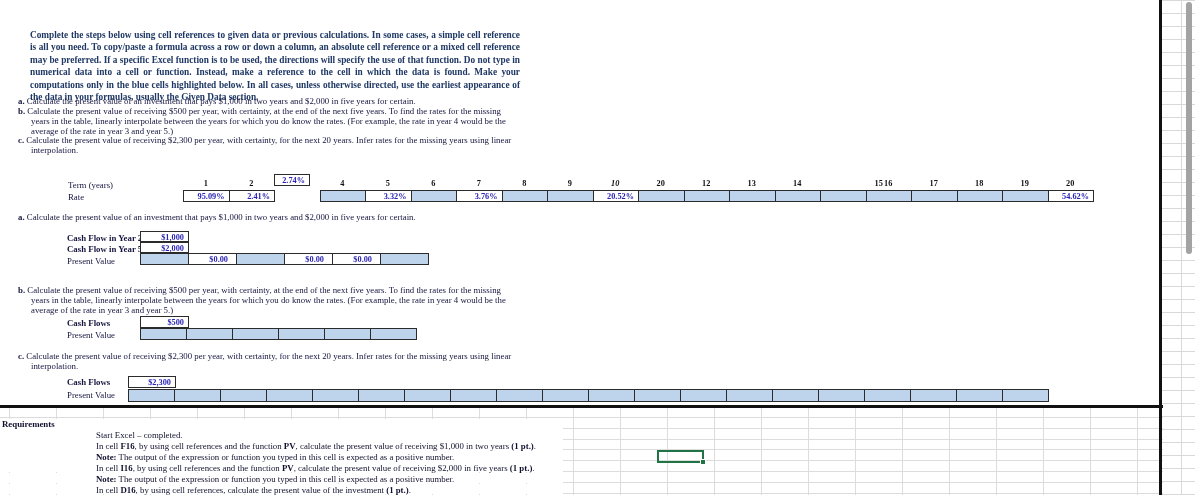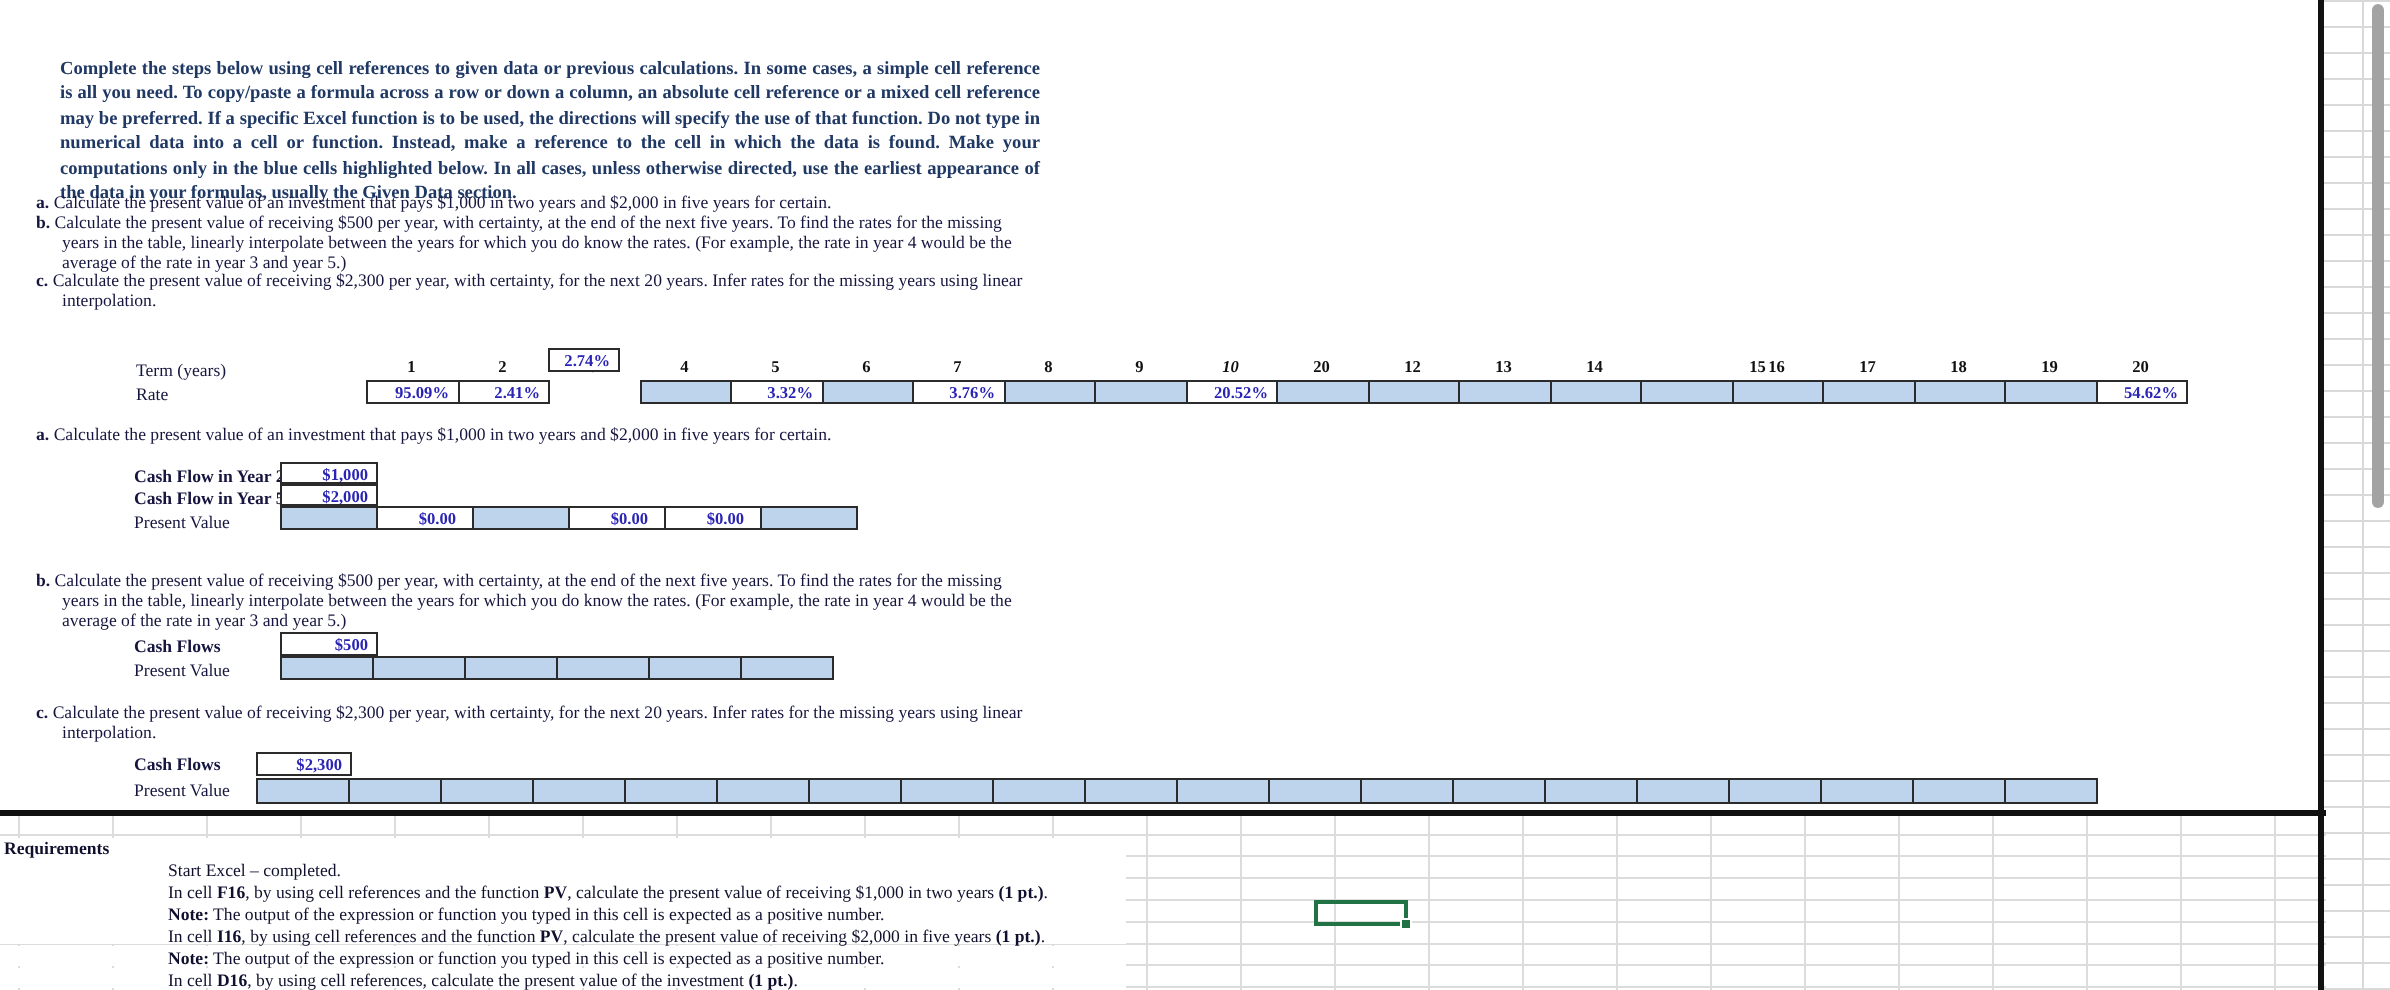--- a/index.html
+++ b/index.html
@@ -28,21 +28,21 @@
   #hline{left:0;top:405px;width:1163px;height:3px;background:#111;}
   #vline{left:1159px;top:0;width:3px;height:495px;background:#111;}
   
   #reqgrid{left:0;top:408px;width:1163px;height:87px;
     background-image:
       repeating-linear-gradient(0deg,#dcdcdc 0 1px,transparent 1px 10.9px),
       repeating-linear-gradient(90deg,#dcdcdc 0 1px,transparent 1px 47px);
     background-position:0 10px,9px 0;}
   .whiterow{position:absolute;left:0;width:563px;height:10.4px;background:#ffffff;}
   .reqnum{position:absolute;left:60px;width:22px;text-align:right;font-weight:bold;font-size:8.8px;line-height:10px;color:#10102e;}
-  .reqtext{position:absolute;left:84px;width:620px;font-size:8.8px;line-height:10px;color:#10102e;white-space:nowrap;}
+  .reqtext{position:absolute;left:96px;width:620px;font-size:8.8px;line-height:10px;color:#10102e;white-space:nowrap;}
   .reqtext .b{font-weight:bold;}
   #reqheader{left:2px;top:419px;font-weight:bold;font-size:8.8px;color:#10102e;}
   .flag{position:absolute;width:0;height:0;border-top:5px solid #1e7145;border-right:5px solid transparent;}
   
   #selcell{left:657px;top:450px;width:47px;height:13px;border:2px solid #217346;box-sizing:border-box;background:transparent;}
   #selhandle{left:700px;top:459px;width:4px;height:4px;background:#217346;border:1px solid #fff;}
   
   #rightstrip{left:1162px;top:0;width:33px;height:495px;
     background-image:repeating-linear-gradient(0deg,#d9d9d9 0 1px,transparent 1px 13px);}
   #rightstrip-vline{left:1181px;top:0;width:1px;height:495px;background:#d9d9d9;}

